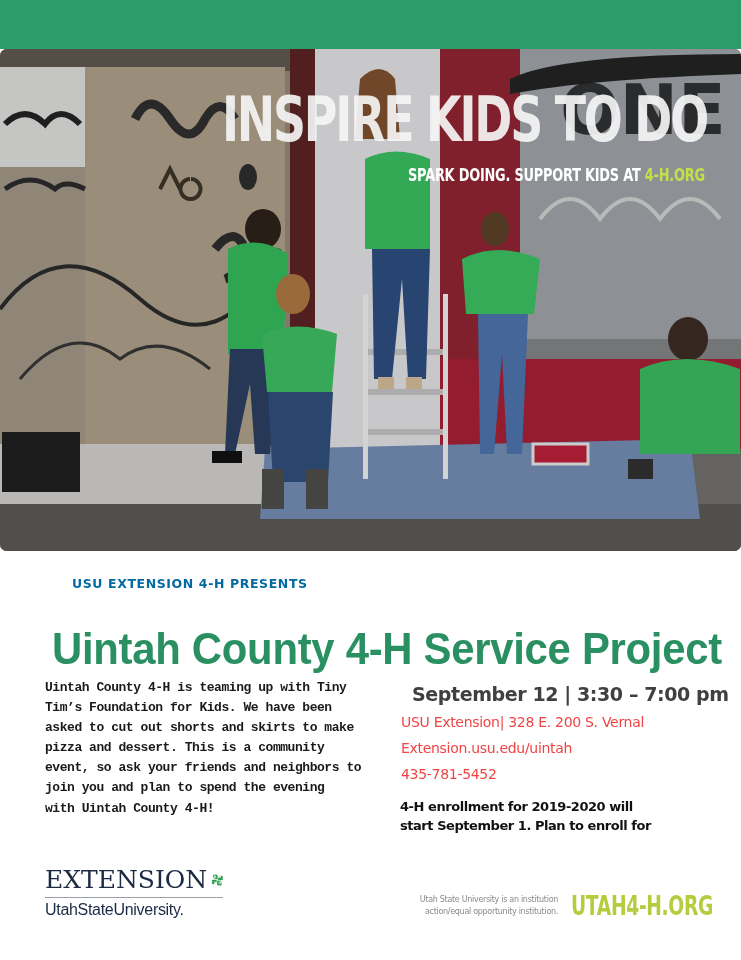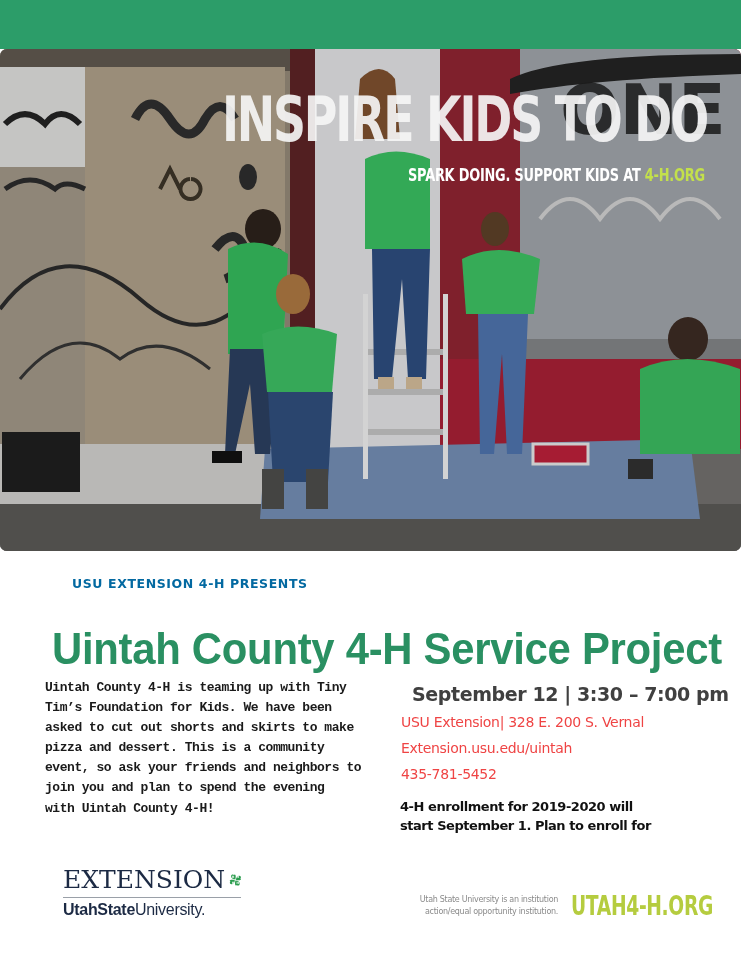--- a/index.html
+++ b/index.html
@@ -34,28 +34,28 @@
 
     .date { position: absolute; left: 412px; top: 683px; white-space: nowrap;
       font-family: "DejaVu Sans", sans-serif; font-weight: bold; font-size: 19px; color: #404040;
       letter-spacing: -0.4px; }
     .info-line { position: absolute; left: 388px; white-space: nowrap;
       font-family: "DejaVu Sans", sans-serif; font-size: 14px; color: #ef4444; letter-spacing: -0.3px; margin-left: 13px; }
     .enroll { position: absolute; left: 400px; top: 797px; width: 280px; text-align: left;
       font-family: "DejaVu Sans", sans-serif; font-weight: bold; font-size: 13px; line-height: 19px;
       color: #111; letter-spacing: -0.45px; }
 
-    .logo { position: absolute; left: 45px; top: 866px; width: 180px; margin-left: 18px; }
+    .logo { position: absolute; left: 45px; top: 866px; width: 180px; }
     .logo-ext { font-family: "DejaVu Serif", serif; font-size: 25px; color: #1c2a44; letter-spacing: 0px;
       line-height: 28px; white-space: nowrap; display: flex; align-items: center; }
     .logo-ext .clover { display: inline-block; margin-left: 3px; width: 22px; height: 22px; }
     .logo-rule { height: 1px; background: #9aa0a8; margin: 3px 0 3px 0; width: 178px; }
     .logo-usu { font-family: "Liberation Sans", sans-serif; font-size: 16px; color: #1c2a44; white-space: nowrap;
       letter-spacing: -0.3px; }
-    .logo-usu b { font-weight: bold; }
+    .logo-usu b { font-weight: normal; }
 
     .disclaimer { position: absolute; left: 383px; top: 894px; width: 175px; text-align: right;
       font-family: "DejaVu Sans", sans-serif; font-size: 8px; line-height: 12px; color: #8a8a8a;
       letter-spacing: -0.3px; }
     .utah-url { position: absolute; left: 571px; top: 891px; white-space: nowrap;
       font-family: "DejaVu Sans", sans-serif; font-weight: bold; font-size: 26px; color: #b5cc3f;
       transform: scaleX(0.72); transform-origin: left top; letter-spacing: -0.5px; }
   </style>
 </head>
 <body>

